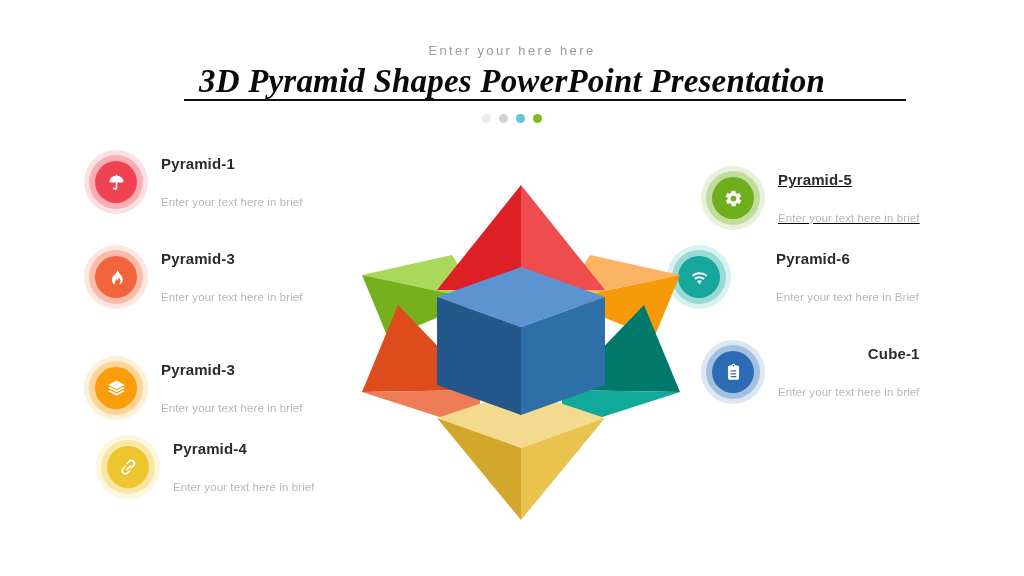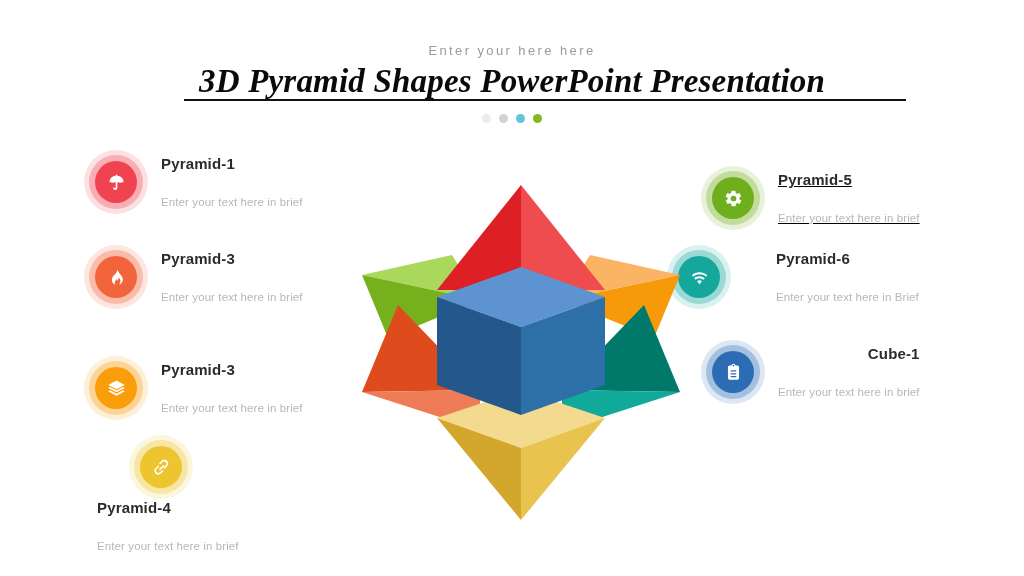--- a/index.html
+++ b/index.html
@@ -179,21 +179,21 @@
             <path d="M12 2 1.5 7.5 12 13l10.5-5.5L12 2zm8.2 8.1L12 14.4 3.8 10.1 1.5 11.3 12 16.8l10.5-5.5-2.3-1.2zm0 4.2L12 18.6l-8.2-4.3-2.3 1.2L12 21l10.5-5.5-2.3-1.2z"></path>
           </svg>
       </span>
     </div>
     <div class="labels">
       <div class="item-title">Pyramid-3</div>
       <div class="item-sub">Enter your text here in brief</div>
     </div>
   </div>
 
-  <div class="item" style="left:84px; top:435px;flex-direction:column;">
+  <div class="item" style="left:96px; top:435px;">
     <div class="icon-wrap">
       <span class="ring-outer" style="background: rgb(237, 197, 46);"></span>
       <span class="ring-mid" style="background: rgb(237, 197, 46);"></span>
       <span class="core" style="background: rgb(237, 197, 46);">
         <svg viewBox="0 0 24 24">
             <path d="M9.9 15.5a1 1 0 0 1-.7-1.7l4.6-4.6a1 1 0 0 1 1.4 1.4l-4.6 4.6a1 1 0 0 1-.7.3zM8 21a4.9 4.9 0 0 1-3.5-8.4l2.6-2.6a1 1 0 1 1 1.4 1.4l-2.6 2.6a2.9 2.9 0 0 0 4.1 4.1l2.6-2.6a1 1 0 0 1 1.4 1.4l-2.6 2.6A4.9 4.9 0 0 1 8 21zM15.5 13.6a1 1 0 0 1-.7-1.7l2.6-2.6a2.9 2.9 0 0 0-4.1-4.1l-2.6 2.6a1 1 0 0 1-1.4-1.4l2.6-2.6a4.9 4.9 0 1 1 6.9 6.9l-2.6 2.6a1 1 0 0 1-.7.3z"></path>
           </svg>
       </span>
     </div>
     <div class="labels">

